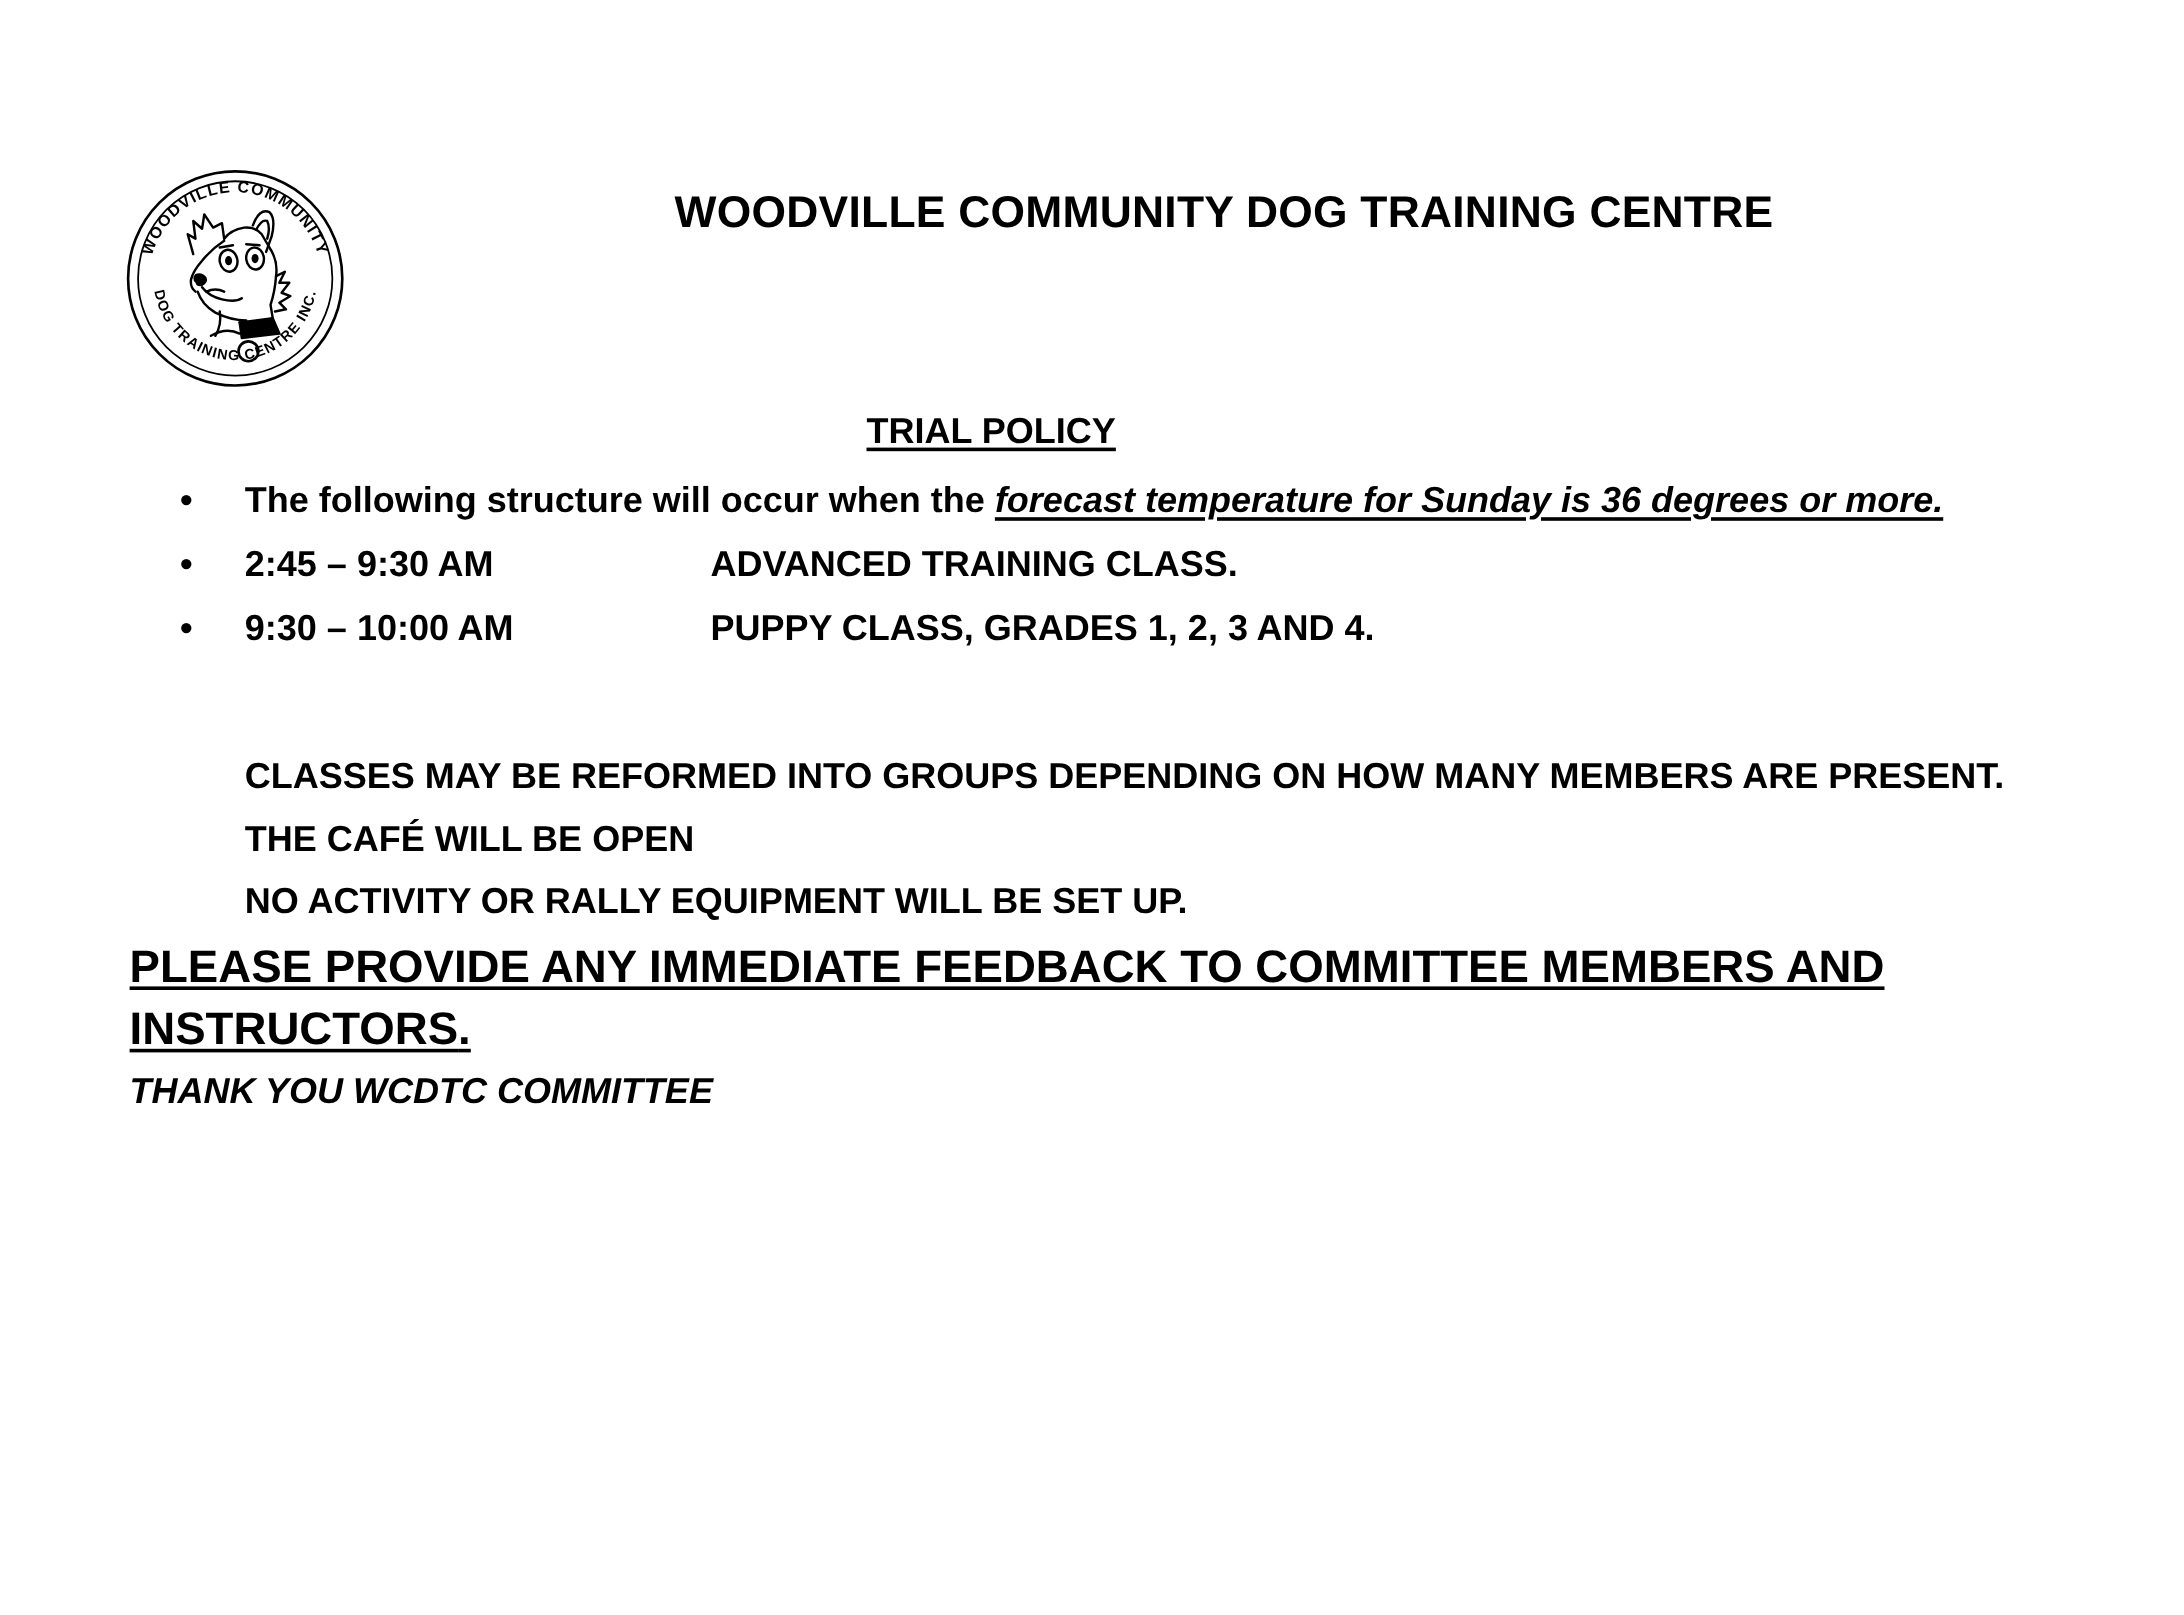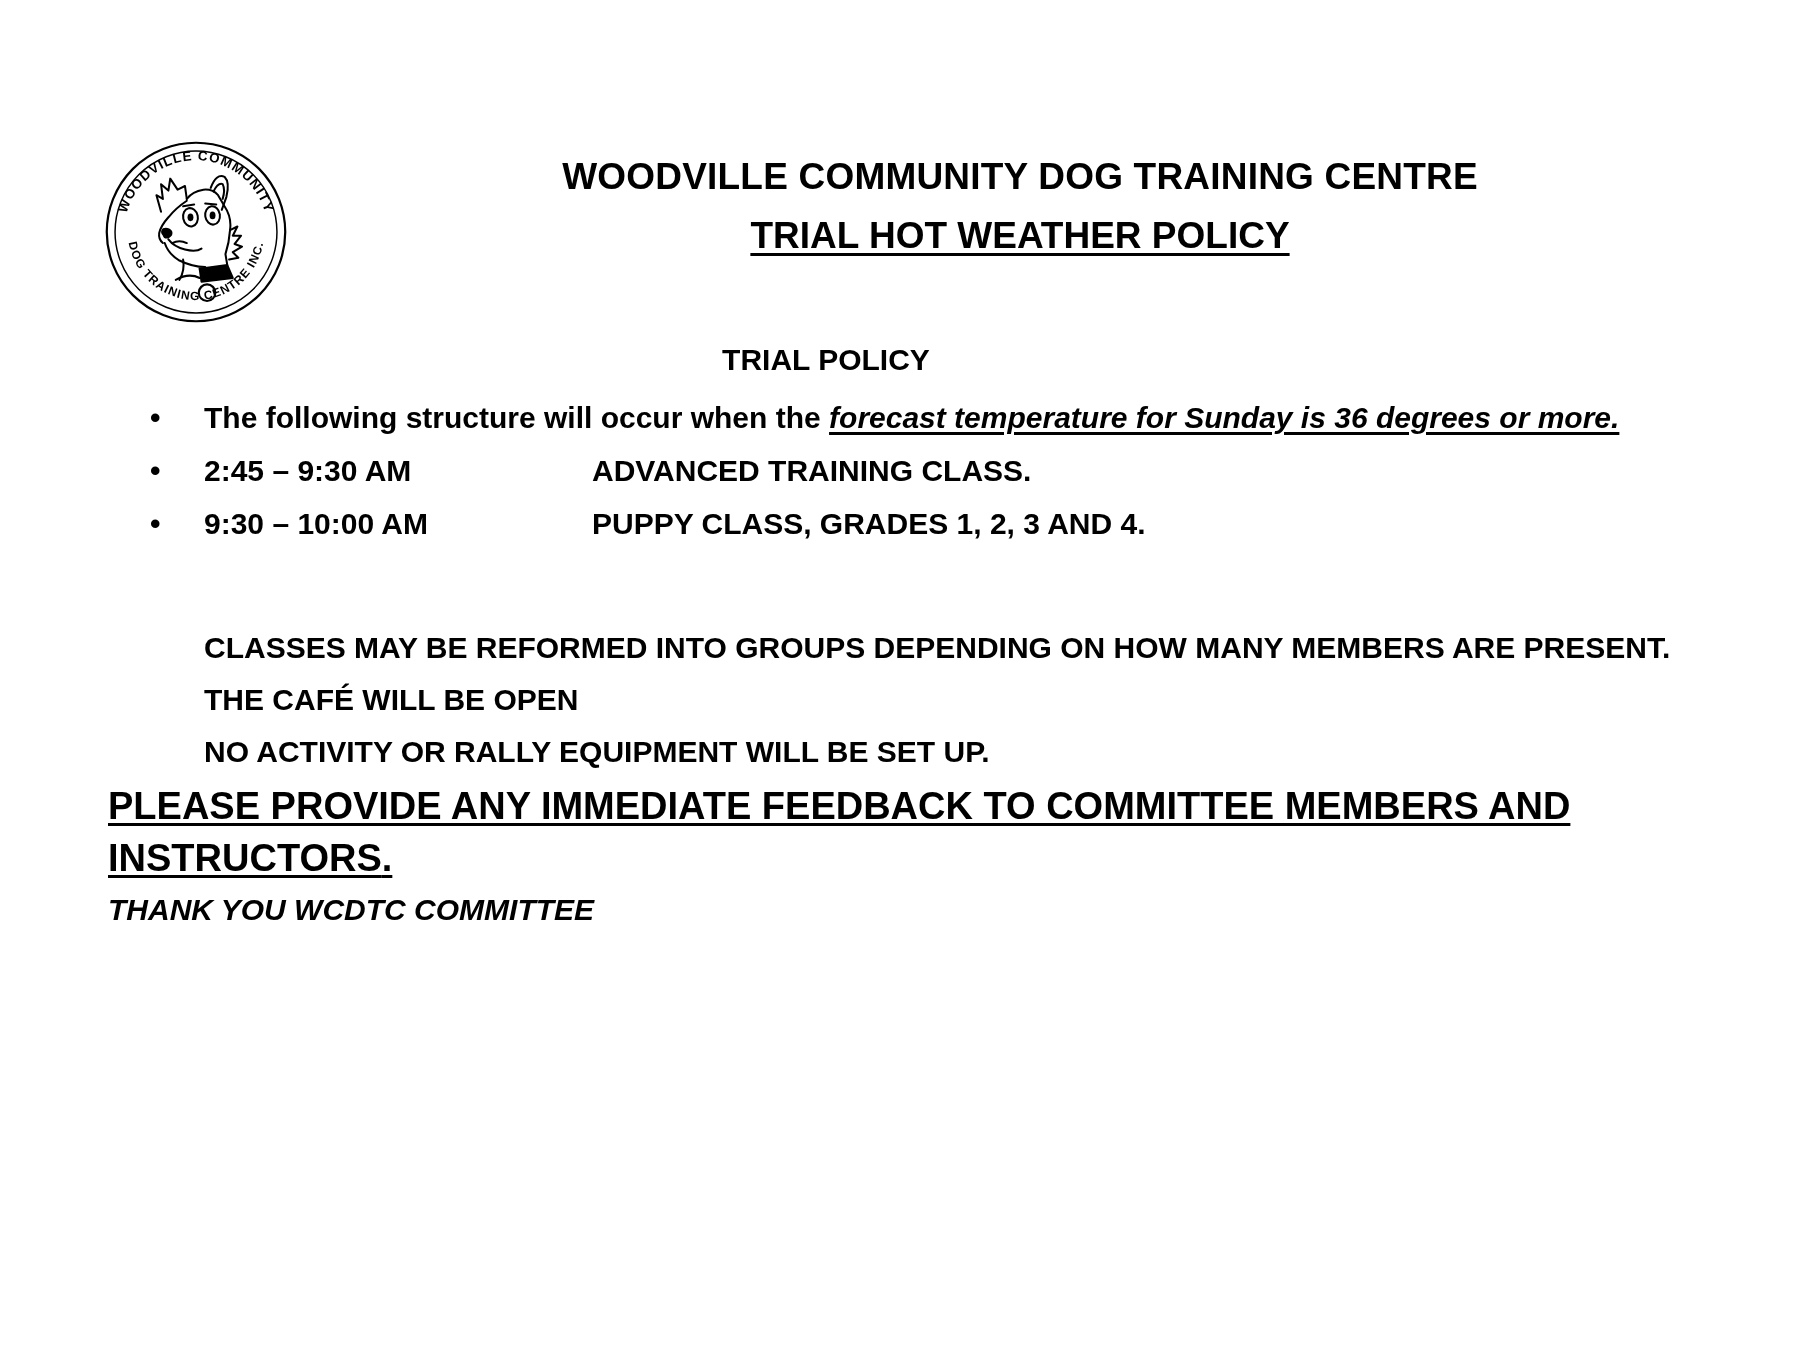--- a/index.html
+++ b/index.html
@@ -83,20 +83,21 @@
   .section-head {
     font-family: "Liberation Sans Narrow", "Liberation Sans", sans-serif;
     font-weight: bold;
     font-size: 30px;
     line-height: 53px;
     text-align: center;
     width: 1390px;
     margin-top: 30px;
   }
   .section-head span {
+    text-decoration: underline;
     text-underline-offset: 4px;
     text-decoration-thickness: 2.5px;
     margin-left: 46px;
   }
 
   
   ul.bullets {
     list-style: none;
     margin: 5px 0 0 0;
     padding: 0;
@@ -219,21 +220,20 @@
         <circle cx="112" cy="166" r="9" stroke-width="2.4"></circle>
 
         <path d="M78,152 Q92,144 104,150"></path>
         <path d="M86,130 Q88,142 82,152"></path>
       </g>
     </svg>
   </div>
 
   <div class="title-block">
     <div class="title-line1">WOODVILLE COMMUNITY DOG TRAINING CENTRE</div>
-    <div class="title-line2"><span>TRIAL HOT WEATHER POLICY</span></div>
   </div>
 
   <div class="body-area">
 
 
 
     <div class="section-head"><span>TRIAL POLICY</span></div>
 
     <ul class="bullets">
 

